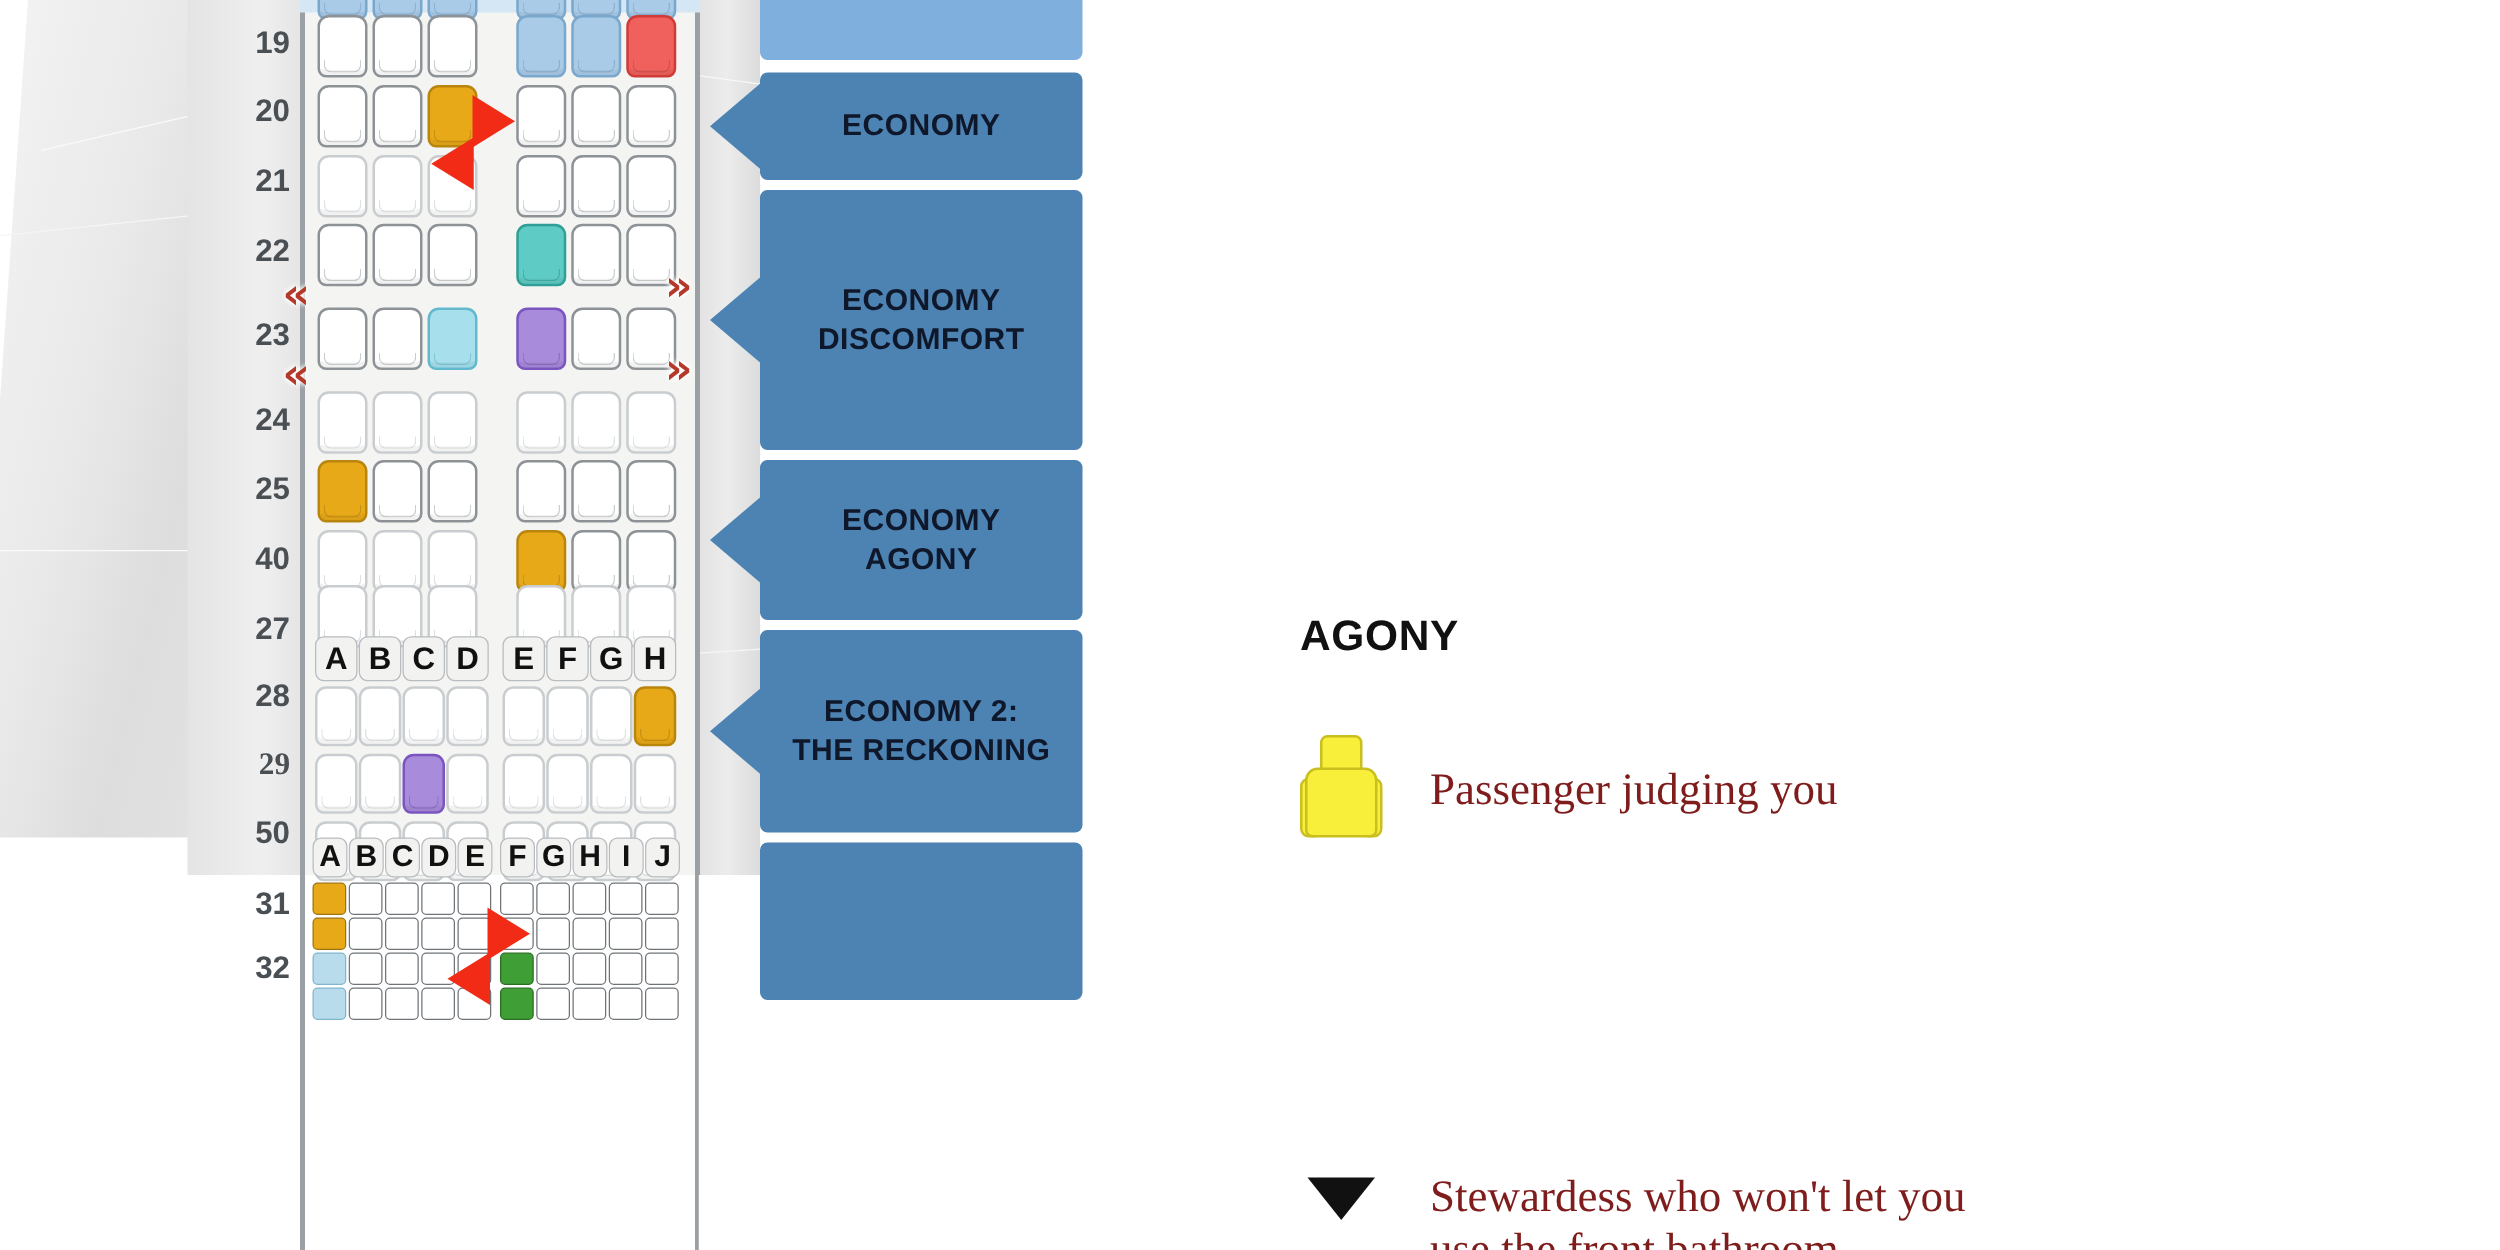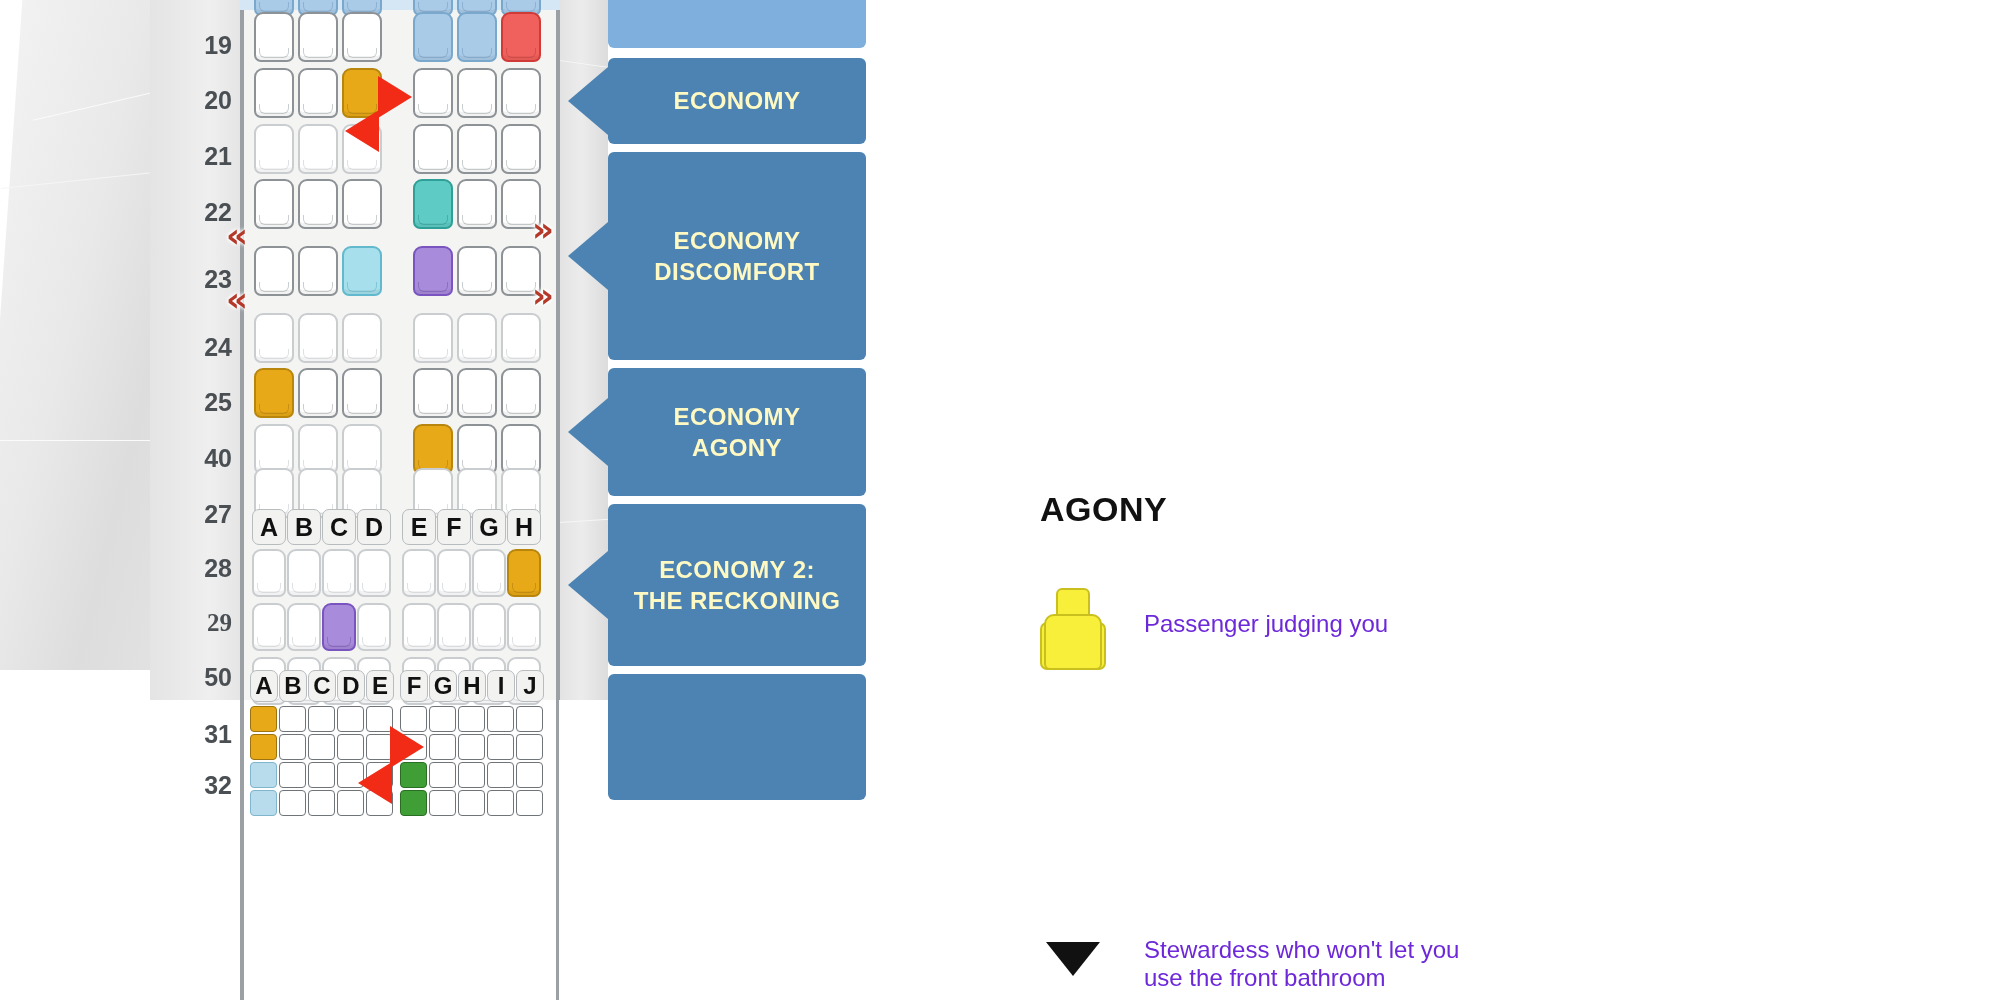--- a/index.html
+++ b/index.html
@@ -21,21 +21,21 @@
   #wing-line-c{position:absolute;left:-10px;top:440px;width:270px;height:1px;background:#fbfbfb;}
   #cabin-left-shade{
     position:absolute;left:150px;top:0;width:100px;height:700px;
     background:linear-gradient(90deg,#e4e4e4,#efefef 60%,#e2e2e2);
   }
   #cabin-left-white{
     position:absolute;left:150px;top:700px;width:100px;height:300px;background:#ffffff;
   }
 
   
-  #row-numbers{position:absolute;left:150px;top:11px;width:90px;height:878px;}
+  #row-numbers{position:absolute;left:150px;top:0;width:90px;height:878px;}
   .rownum{
     position:absolute;right:8px;width:70px;text-align:right;
     font-size:25px;font-weight:bold;color:#4a4f54;
     font-family:"Liberation Sans", sans-serif;
   }
 
   
   #cabin{
     position:absolute;left:240px;top:-40px;width:320px;height:740px;
     background:#f4f4f2;
@@ -130,21 +130,21 @@
   .chev{
     position:absolute;color:#b5392a;font-size:34px;font-weight:bold;line-height:1;
     text-shadow:0 0 5px #fff,0 0 5px #fff,0 0 3px #fff;
     font-family:"DejaVu Sans", sans-serif;
   }
 
   
   .callout{
     position:absolute;
     background:#4c83b3;
-    color:#fef9c3;
+    color:#0f172a;
     border-radius:6px;
     font-weight:bold;
     font-size:24px;
     line-height:1.3;
     letter-spacing:.4px;
     display:flex;align-items:center;justify-content:center;
     text-align:center;
     font-family:"Liberation Sans", sans-serif;
   }
   .callout.top{background:#7fb0dd;}
@@ -156,22 +156,22 @@
   }
 
   
   #legend{position:absolute;left:1040px;top:490px;width:900px;}
   #legend-title{
     font-size:34px;font-weight:bold;color:#111111;letter-spacing:.5px;
     font-family:"Liberation Sans", sans-serif;
   }
   .legend-row{position:absolute;display:flex;align-items:flex-start;}
   .legend-text{
-    font-size:24px;color:#6d28d9;line-height:1.18;
-    font-family:Liberation Sans, sans-serif;
+    font-size:36px;color:#7f1d1d;line-height:1.18;
+    font-family:Liberation Serif, serif;
   }
   
   .pax-icon{position:relative;width:62px;height:80px;}
   .pax-icon .head{
     position:absolute;left:16px;top:0;width:30px;height:30px;
     background:#f7ef3a;border:2px solid #c9c020;border-radius:6px 6px 2px 2px;
   }
   .pax-icon .body{
     position:absolute;left:4px;top:26px;width:54px;height:52px;
     background:#f7ef3a;border:2px solid #c9c020;border-radius:10px 10px 6px 6px;

